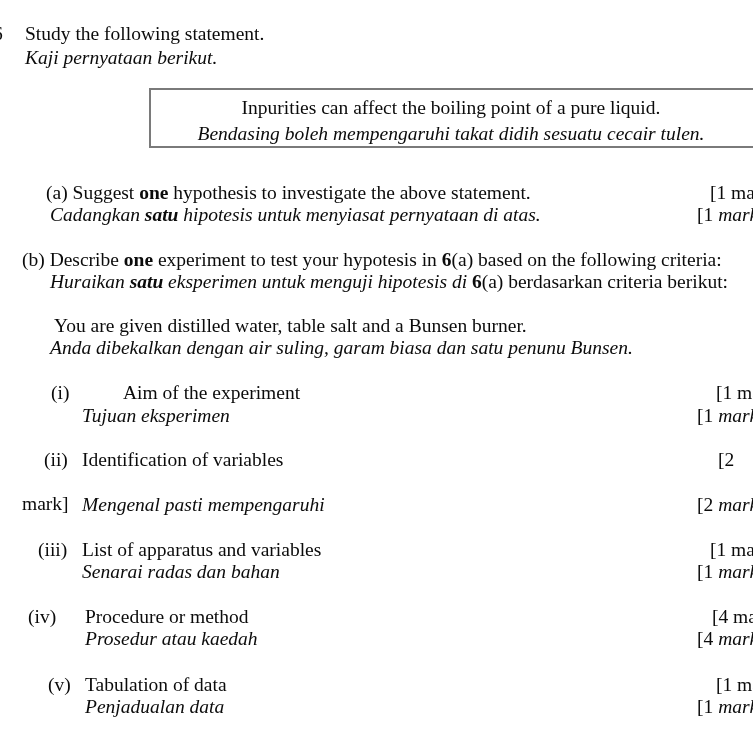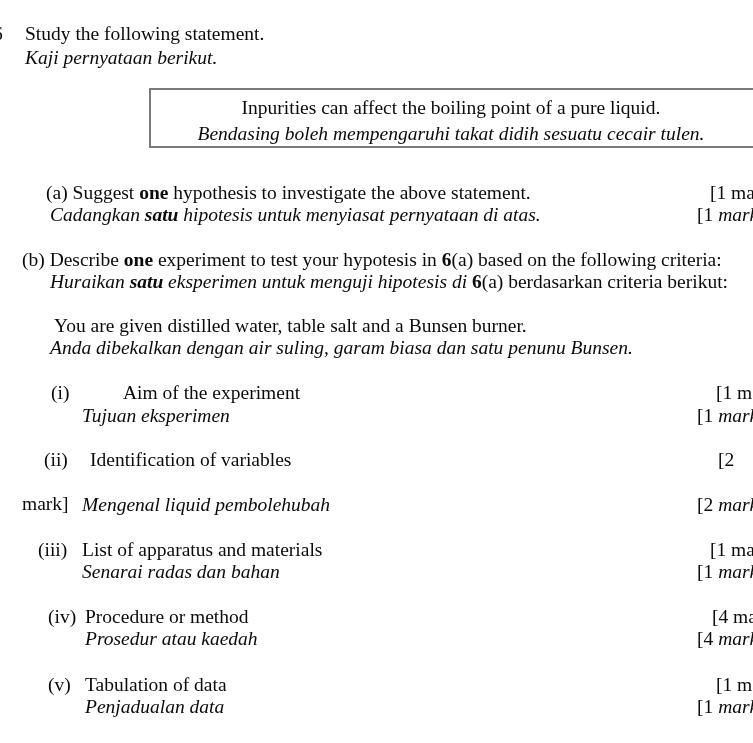--- a/index.html
+++ b/index.html
@@ -138,37 +138,37 @@
 
   <div class="row en" style="left:51px; top:383px;">(i)</div>
   <div class="row en" style="left:82px; top:383px;margin-left:41px;">Aim of the experiment</div>
   <div class="row ms" style="left:82px; top:406px;">Tujuan eksperimen</div>
   <div class="marks en" style="left:716px; top:383px;">[1 mark]</div>
   <div class="marks ms" style="left:697px; top:406px;">
     <span class="num">[1 </span><span>markah]</span>
   </div>
 
   <div class="row en" style="left:44px; top:450px;">(ii)</div>
-  <div class="row en" style="left:82px; top:450px;margin-left:8px;">Identification of variables</div>
+  <div class="row en" style="left:82px; top:450px;">Identification of variables</div>
   <div class="marks en" style="left:718px; top:450px;">[2</div>
   <div class="wrapfrag en" style="top:474px;margin-top:20px;">mark]</div>
-  <div class="row ms" style="left:82px; top:495px;">Mengenal liquid pembolehubah</div>
+  <div class="row ms" style="left:82px; top:495px;">Mengenal pasti mempengaruhi</div>
   <div class="marks ms" style="left:697px; top:495px;">
     <span class="num">[2 </span><span>markah]</span>
   </div>
 
   <div class="row en" style="left:38px; top:540px;">(iii)</div>
-  <div class="row en" style="left:82px; top:540px;">List of apparatus and materials</div>
+  <div class="row en" style="left:82px; top:540px;">List of apparatus and variables</div>
   <div class="row ms" style="left:82px; top:562px;">Senarai radas dan bahan</div>
   <div class="marks en" style="left:710px; top:540px;">[1 mark]</div>
   <div class="marks ms" style="left:697px; top:562px;">
     <span class="num">[1 </span><span>markah]</span>
   </div>
 
-  <div class="row en" style="left:48px; top:607px;text-align:right;">(iv)</div>
+  <div class="row en" style="left:28px; top:607px;text-align:right;">(iv)</div>
   <div class="row en" style="left:85px; top:607px;">Procedure or method</div>
   <div class="row ms" style="left:85px; top:629px;">Prosedur atau kaedah</div>
   <div class="marks en" style="left:712px; top:607px;">[4 marks]</div>
   <div class="marks ms" style="left:697px; top:629px;">
     <span class="num">[4 </span><span>markah]</span>
   </div>
 
   <div class="row en" style="left:48px; top:675px;">(v)</div>
   <div class="row en" style="left:85px; top:675px;">Tabulation of data</div>
   <div class="row ms" style="left:85px; top:697px;">Penjadualan data</div>

